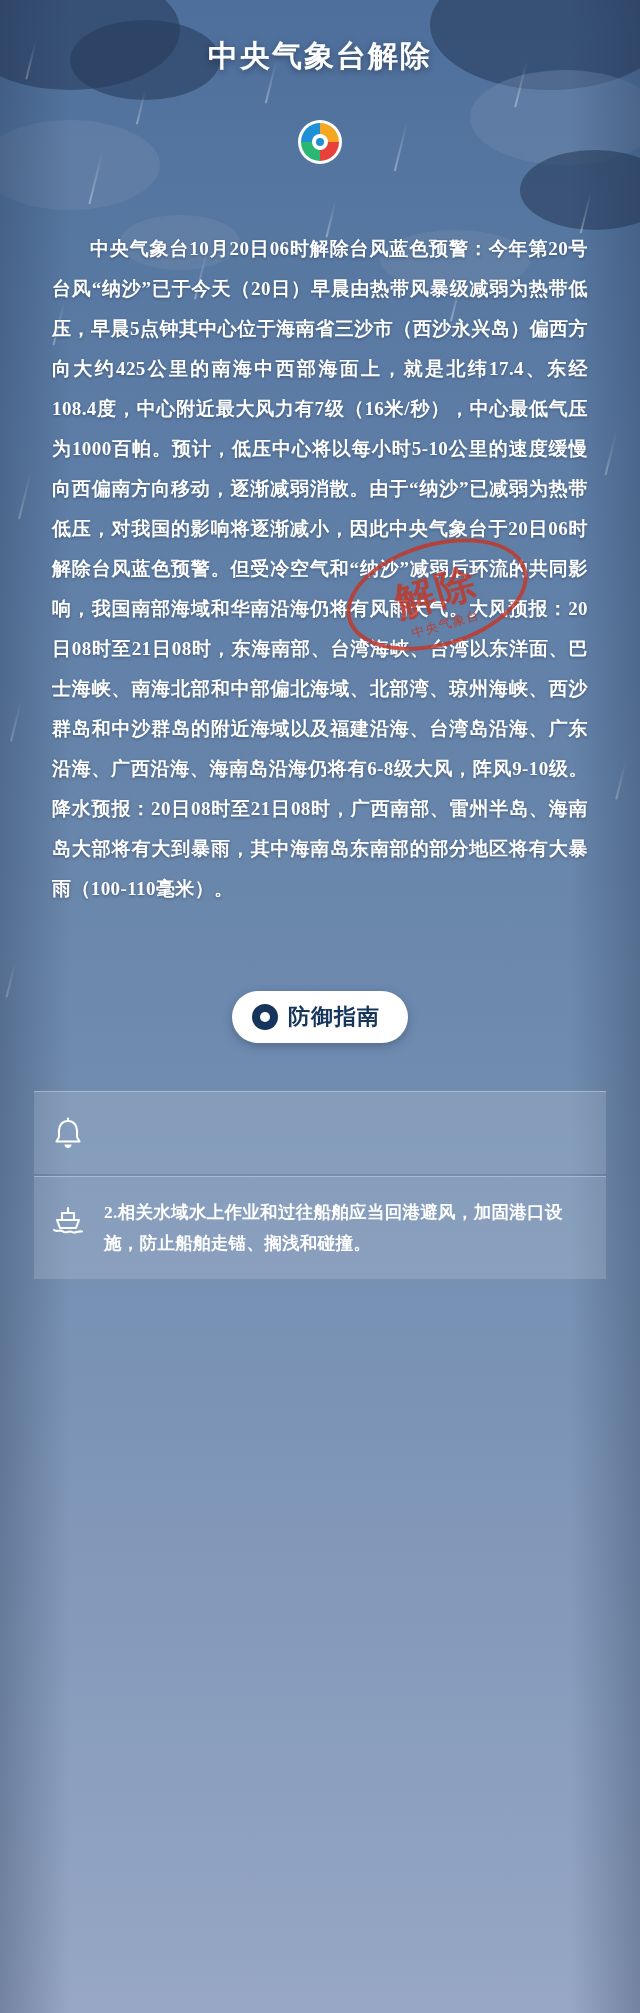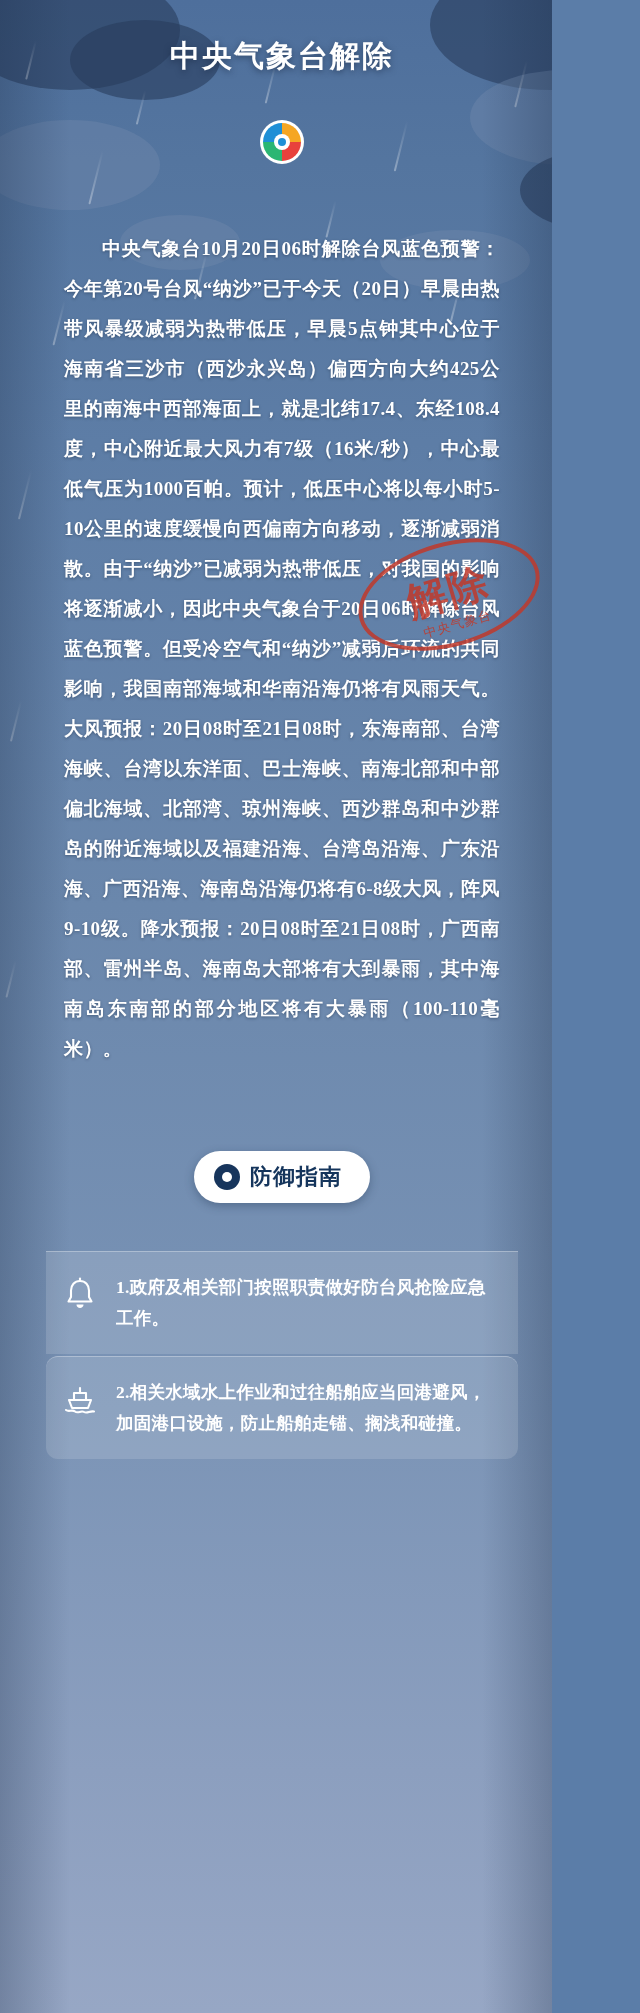--- a/index.html
+++ b/index.html
@@ -9,26 +9,25 @@
   body {
     width: 640px;
     height: 2013px;
     background: #5b7da8;
     font-family: "Liberation Sans", sans-serif;
     overflow: hidden;
     position: relative;
   }
   .page {
     position: relative;
-    width: 540px;
+    width: 640px;
     height: 2013px;
     overflow: hidden;
     background:
       linear-gradient(180deg, #4e6f9c 0%, #54759f 8%, #5d7da6 22%, #6a87ac 45%, #7b94b6 70%, #8c9fbf 88%, #97a7c5 100%);
-    padding-left: 12px;
   }
 
   
   .bg-clouds {
     position: absolute;
     left: 0; top: 0; width: 640px; height: 330px;
     overflow: hidden;
   }
   .cloud {
     position: absolute;
@@ -219,21 +218,21 @@
     z-index: 5;
   }
   .tip {
     display: flex;
     align-items: flex-start;
     gap: 16px;
     background: rgba(255,255,255,0.14);
     border-top: 1px solid rgba(255,255,255,0.30);
     padding: 20px 18px 20px 14px;
   }
-  .tip + .tip { margin-top: 2px; border-radius: 12px; }
+  .tip + .tip { margin-top: 2px; }
   .tip-icon {
     flex: none;
     width: 40px;
     height: 40px;
     margin-top: 2px;
   }
   .tip-text {
     font-size: 17.5px;
     line-height: 31px;
     color: #ffffff;
@@ -318,21 +317,20 @@
   <div class="tips">
 
     <div class="tip">
       <span class="tip-icon">
         <svg width="40" height="40" viewBox="0 0 40 40" aria-hidden="true">
           <path d="M20 7 C14.5 7 11 11 11 16.5 V23 L8.5 27.5 H31.5 L29 23 V16.5 C29 11 25.5 7 20 7 Z" fill="none" stroke="#ffffff" stroke-width="2.1" stroke-linejoin="round"></path>
           <path d="M16.5 30.5 C16.5 32.6 18.1 34 20 34 C21.9 34 23.5 32.6 23.5 30.5 Z" fill="#ffffff"></path>
           <path d="M20 4.5 V7" stroke="#ffffff" stroke-width="2.1" stroke-linecap="round"></path>
         </svg>
       </span>
-      <span class="tip-text">1.政府及相关部门按照职责做好防台风抢险应急工作。</span>
     </div>
 
     <div class="tip">
       <span class="tip-icon">
         <svg width="40" height="40" viewBox="0 0 40 40" aria-hidden="true">
           <path d="M9 21 H31 L28 29 H12 Z" fill="none" stroke="#ffffff" stroke-width="2.1" stroke-linejoin="round"></path>
           <path d="M14 21 V14 H26 V21" fill="none" stroke="#ffffff" stroke-width="2.1" stroke-linejoin="round"></path>
           <path d="M20 14 V9" stroke="#ffffff" stroke-width="2.1" stroke-linecap="round"></path>
           <path d="M6 31 C9 33.5 12 30 15 32.5 C18 35 21 31 24 33 C27 35 30 31.5 34 32.5" fill="none" stroke="#ffffff" stroke-width="2.1" stroke-linecap="round"></path>
         </svg>

